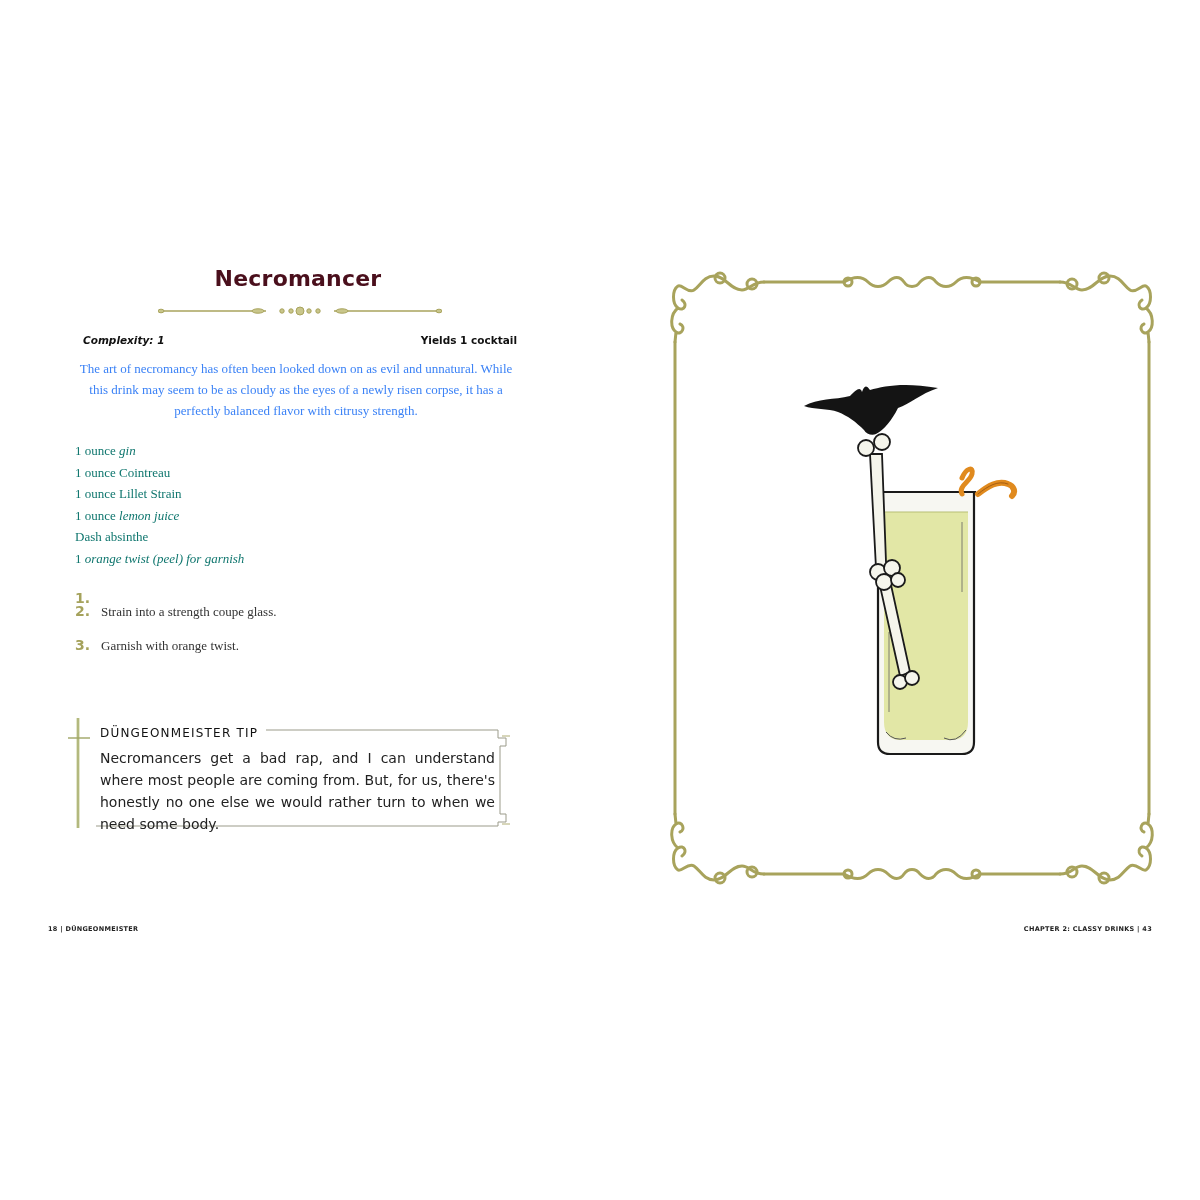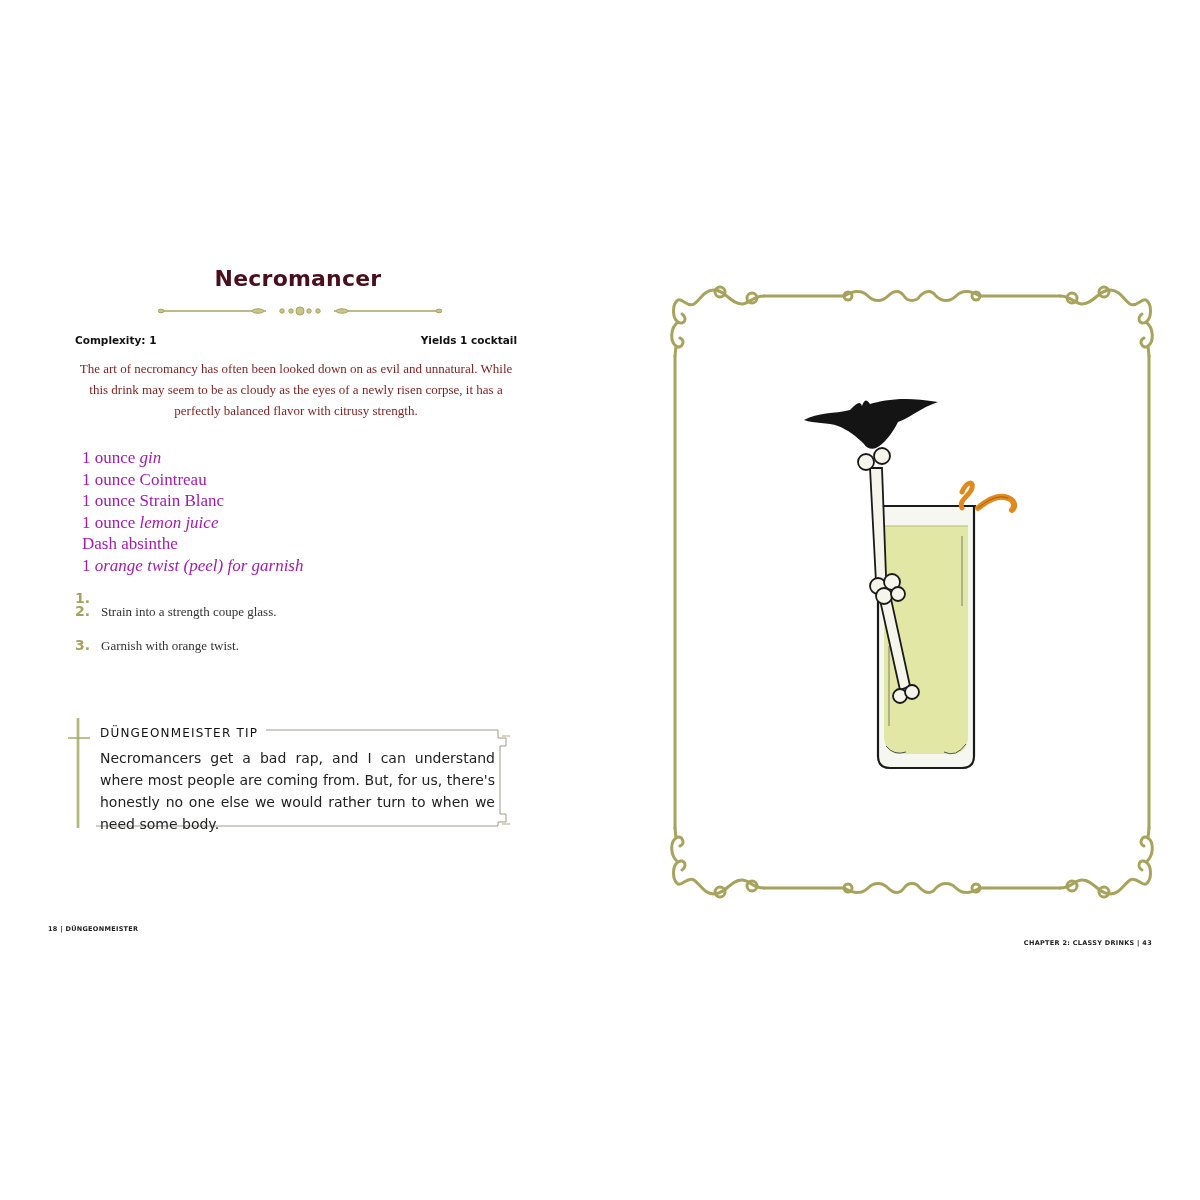--- a/index.html
+++ b/index.html
@@ -1,37 +1,37 @@
 <!DOCTYPE html>
 <html><head>
 <meta charset="utf-8">
 <style>
   html, body { margin: 0; padding: 0; background: #ffffff; }
   body { width: 1200px; height: 1200px; position: relative; overflow: hidden;
          font-family: "Liberation Serif", "DejaVu Serif", serif; color: #2a2a2a; }
 
   .page-left { position: absolute; left: 0; top: 0; width: 600px; height: 1100px; }
-  .page-right { position: absolute; left: 600px; top: 14px; width: 600px; height: 1168px; }
+  .page-right { position: absolute; left: 600px; top: 0; width: 600px; height: 1168px; }
 
   .recipe-title { position: absolute; left: 60px; width: 476px; top: 266px; text-align: center;
          font-family: "DejaVu Sans", sans-serif; font-weight: bold; font-size: 22px;
          color: #4a0f1c; letter-spacing: 0.2px; }
 
   .title-divider { position: absolute; left: 158px; top: 304px; width: 284px; height: 14px; }
 
   .meta-row { position: absolute; left: 75px; width: 442px; top: 334px; height: 16px;
          font-family: "DejaVu Sans", sans-serif; font-weight: bold; font-size: 10.5px; color: #111; }
-  .meta-row .left { position: absolute; left: 0; top: 0; }
+  .meta-row .left { position: absolute; left: 8px; top: 0; font-style: italic; }
   .meta-row .right { position: absolute; right: 0; top: 0; text-align: center; }
 
   .intro { position: absolute; left: 75px; width: 442px; top: 358px; text-align: center;
-         font-size: 13px; line-height: 21px; color: #7f1d1d; }
-
-  .ingredients { position: absolute; left: 75px; top: 440px; list-style: none; margin: 7px; padding: 0;
-         font-size: 17px; line-height: 21.5px; color: #a21caf; }
+         font-size: 13px; line-height: 21px; color: #3b82f6; }
+
+  .ingredients { position: absolute; left: 75px; top: 440px; list-style: none; margin: 0; padding: 0;
+         font-size: 13px; line-height: 21.5px; color: #0f766e; }
   .ingredients li { margin: 0; padding: 0; white-space: nowrap; }
   .ingredients .it { font-style: italic; }
 
   .steps { position: absolute; left: 75px; width: 440px; top: 588px; margin: 0; padding: 0; list-style: none;
          font-size: 13px; line-height: 21px; color: #333; }
   .steps li { position: relative; padding-left: 26px; margin-bottom: 13px; }
   .steps .num { position: absolute; left: 0; top: 0; font-family: "DejaVu Sans", sans-serif;
          font-weight: bold; font-size: 14px; color: #a5a25c; }
 
   .tip-box { position: absolute; left: 66px; top: 716px; width: 448px; height: 116px; }
@@ -76,21 +76,21 @@
   <div class="meta-row">
     <span class="left">Complexity: 1</span>
     <span class="right">Yields 1 cocktail</span>
   </div>
 
   <p class="intro" style="margin:0;">The art of necromancy has often been looked down on as evil and unnatural. While this drink may seem to be as cloudy as the eyes of a newly risen corpse, it has a perfectly balanced flavor with citrusy strength.</p>
 
   <ul class="ingredients">
     <li><span>1 ounce</span> <span class="it">gin</span></li>
     <li><span>1 ounce</span> <span>Cointreau</span></li>
-    <li><span>1 ounce</span> <span>Strain Blanc</span></li>
+    <li><span>1 ounce</span> <span>Lillet Strain</span></li>
     <li><span>1 ounce</span> <span class="it">lemon juice</span></li>
     <li><span>Dash</span> <span>absinthe</span></li>
     <li><span>1</span> <span class="it">orange twist (peel) for garnish</span></li>
   </ul>
 
   <ol class="steps">
     <li><span class="num">1.</span></li>
     <li><span class="num">2.</span><span>Strain into a strength coupe glass.</span></li>
     <li><span class="num">3.</span><span>Garnish with orange twist.</span></li>
   </ol>

